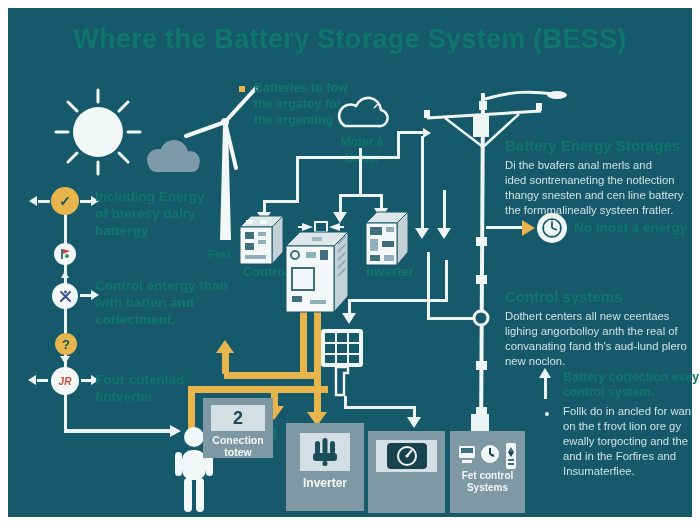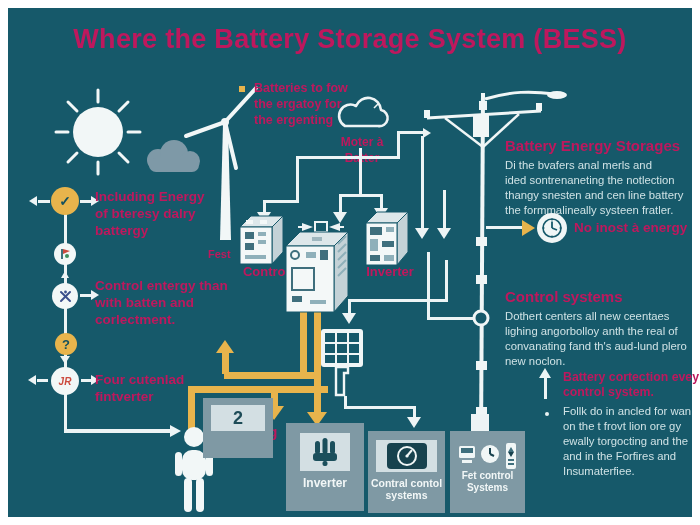--- a/index.html
+++ b/index.html
@@ -1,20 +1,20 @@
 <!DOCTYPE html>
 <html><head>
 <meta charset="utf-8">
 <style>
   html,body{margin:0;padding:0;background:#ffffff;}
   .canvas{position:relative;width:700px;height:525px;background:#ffffff;overflow:hidden;
           font-family:"Liberation Sans",sans-serif;}
   .board{position:absolute;left:8px;top:8px;right:8px;bottom:8px;background:#16596a;}
   .abs{position:absolute;}
-  .txt{color:#be185d;}
+  .txt{color:#0f766e;}
   .pre{white-space:pre-line;}
   .bold{font-weight:bold;}
   .wline{background:#edf4f5;}
   .yline{background:#e8b44c;}
   .circle{border-radius:50%;display:flex;align-items:center;justify-content:center;}
   .c-yellow{background:#e8b44c;color:#14505e;}
   .c-white{background:#f2f7f7;color:#14505e;font-style:italic;}
   
   .ah{width:0;height:0;}
   .ahw-d{border-left:7px solid transparent;border-right:7px solid transparent;border-top:11px solid #edf4f5;}
@@ -319,20 +319,22 @@
       <rect x="42" y="26" width="7" height="24" rx="3.5"></rect>
       <rect x="20" y="52" width="8" height="34" rx="4"></rect>
       <rect x="32" y="52" width="8" height="34" rx="4"></rect>
     </g>
   </svg>
 
   <div class="abs gbox" style="left:203px;top:398px;width:70px;height:60px;">
     <div class="gbox-inner" style="position:absolute;left:8px;top:7px;width:54px;height:26px;">
       <span style="color:#1d4b57;font-weight:bold;font-size:18px;">2</span>
     </div>
+    <div class="gbox-label pre" style="position:absolute;left:0;right:0;top:36px;font-size:10.5px;">Conection
+totew</div>
   </div>
 
   <div class="abs gbox" style="left:286px;top:423px;width:78px;height:88px;">
     <div class="gbox-inner" style="position:absolute;left:14px;top:10px;width:50px;height:38px;">
       <svg width="26" height="28" viewBox="0 0 26 28">
         <g fill="#1b4f5c">
           <rect x="3" y="3" width="5" height="13" rx="2.5"></rect>
           <rect x="10.5" y="0" width="5" height="16" rx="2.5"></rect>
           <rect x="18" y="3" width="5" height="13" rx="2.5"></rect>
           <rect x="1" y="15" width="24" height="8" rx="3"></rect>
@@ -345,22 +347,20 @@
 
   <div class="abs gbox" style="left:368px;top:431px;width:77px;height:82px;">
     <div class="gbox-inner" style="position:absolute;left:8px;top:9px;width:61px;height:32px;">
       <svg width="40" height="26" viewBox="0 0 40 26">
         <rect x="0" y="0" width="40" height="26" rx="4" fill="#17424e"></rect>
         <circle cx="20" cy="13" r="9" fill="none" stroke="#f0f6f6" stroke-width="2"></circle>
         <line x1="20" y1="13" x2="25" y2="7" stroke="#f0f6f6" stroke-width="2"></line>
         <circle cx="20" cy="13" r="1.6" fill="#f0f6f6"></circle>
       </svg>
     </div>
-    <div class="gbox-label pre" style="position:absolute;left:0;right:0;top:46px;font-size:10.5px;">Contral contol
-systems</div>
   </div>
 
   <div class="abs gbox" style="left:450px;top:431px;width:75px;height:82px;">
     <div class="abs" style="left:7px;top:12px;width:61px;height:26px;display:flex;gap:4px;justify-content:center;">
       <svg width="18" height="24" viewBox="0 0 18 24">
         <rect x="1" y="3" width="16" height="12" rx="1.5" fill="#f0f6f6"></rect>
         <rect x="3" y="5" width="12" height="5" fill="#3f6f7d"></rect>
         <rect x="4" y="17" width="10" height="3" fill="#f0f6f6"></rect>
       </svg>
       <svg width="20" height="24" viewBox="0 0 20 24">

